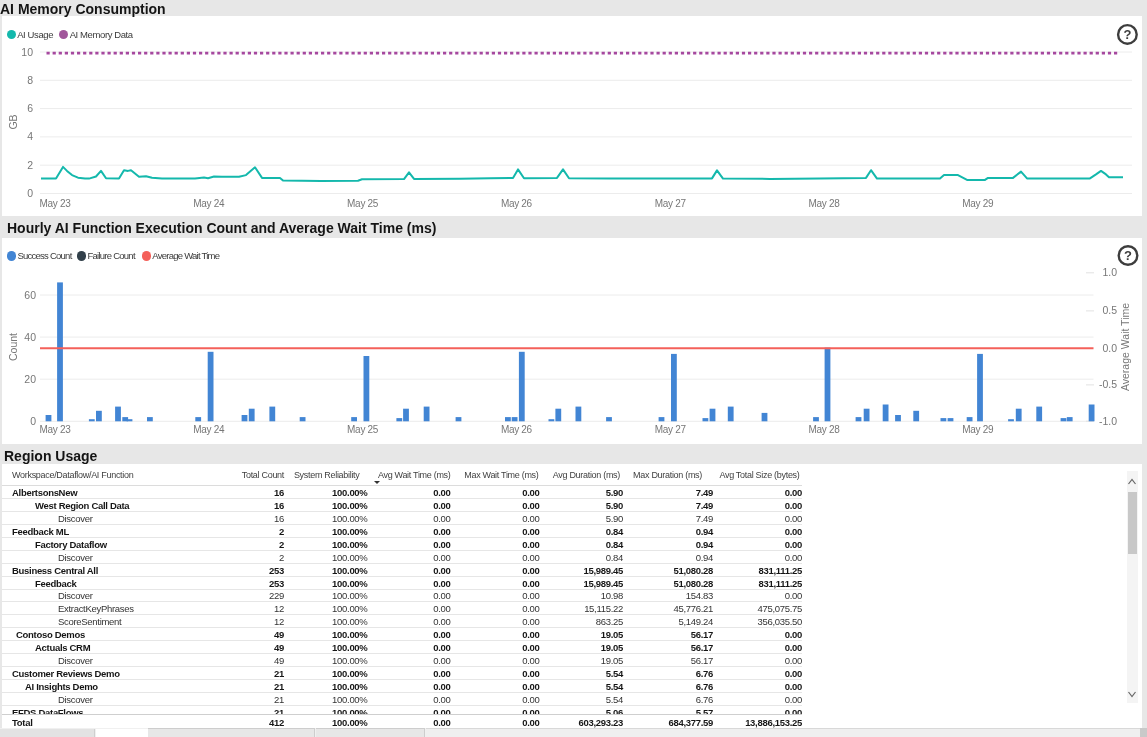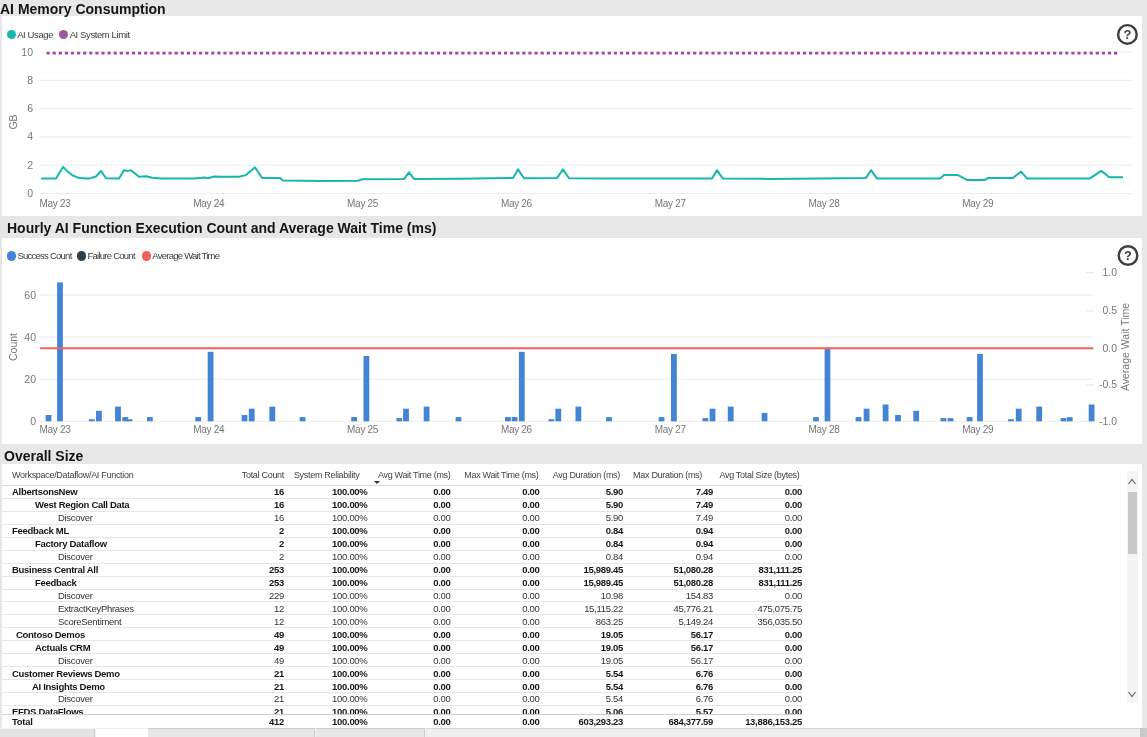--- a/index.html
+++ b/index.html
@@ -1,36 +1,36 @@
 <!DOCTYPE html>
 <html><head><meta charset="utf-8"><style>
 *{margin:0;padding:0;box-sizing:border-box}
 body{width:1147px;height:737px;background:#e7e7e7;font-family:"Liberation Sans",sans-serif;position:relative;overflow:hidden}
 .card{position:absolute;background:#fff}
 .title{position:absolute;font-weight:bold;font-size:14px;color:#141414;white-space:nowrap}
 .tbl{position:absolute;left:2px;top:465px;width:800px;font-size:9.5px;letter-spacing:-0.3px;color:#3d3d3d}
 .thead{display:flex;height:21px;align-items:center;border-bottom:1px solid #dcdcdc;color:#3f3f3f;font-size:9px}
-.trow{display:flex;height:12.95px;align-items:center;border-bottom:1px solid #e6e6e6}
+.trow{display:flex;height:12.95px;align-items:flex-end;border-bottom:1px solid #e6e6e6}
 .c0{width:180px;white-space:nowrap;overflow:hidden}
 .cn{text-align:right;white-space:nowrap}
 .tb{font-weight:bold;color:#161616}
 .tn{color:#333}
 .total{position:absolute;left:2px;top:714px;width:800px;background:#fff;font-size:9.5px;letter-spacing:-0.3px}
 .total .trow{height:14px;border-bottom:none;border-top:1px solid #cfcfcf}
 </style></head><body>
 <div class="card" style="left:2px;top:16px;width:1140px;height:200px"></div>
 <div class="card" style="left:2px;top:238px;width:1140px;height:206px"></div>
 <div class="card" style="left:2px;top:464px;width:1140px;height:264px"></div>
 <div class="title" style="left:0;top:1px">AI Memory Consumption</div>
 <div class="title" style="left:7px;top:220px">Hourly AI Function Execution Count and Average Wait Time (ms)</div>
-<div class="title" style="left:4px;top:448px">Overall Size</div>
+<div class="title" style="left:4px;top:448px">Region Usage</div>
 <div style="position:absolute;left:6.6px;top:29.8px;width:9.4px;height:9.4px;border-radius:50%;background:#14b8ac"></div>
 <div style="position:absolute;left:17.2px;top:28.5px;font-size:9.5px;letter-spacing:-0.4px;color:#3a3a3a;white-space:nowrap">AI Usage</div>
 <div style="position:absolute;left:59.1px;top:29.8px;width:9.4px;height:9.4px;border-radius:50%;background:#a1569b"></div>
-<div style="position:absolute;left:69.7px;top:28.5px;font-size:9.5px;letter-spacing:-0.4px;color:#3a3a3a;white-space:nowrap">AI System Limit</div>
+<div style="position:absolute;left:69.7px;top:28.5px;font-size:9.5px;letter-spacing:-0.4px;color:#3a3a3a;white-space:nowrap">AI Memory Data</div>
 <div style="position:absolute;left:6.8px;top:251.3px;width:9.4px;height:9.4px;border-radius:50%;background:#4285d4"></div>
 <div style="position:absolute;left:17.4px;top:250.0px;font-size:9.5px;letter-spacing:-0.75px;color:#3a3a3a;white-space:nowrap">Success Count</div>
 <div style="position:absolute;left:76.9px;top:251.3px;width:9.4px;height:9.4px;border-radius:50%;background:#32404a"></div>
 <div style="position:absolute;left:87.5px;top:250.0px;font-size:9.5px;letter-spacing:-0.75px;color:#3a3a3a;white-space:nowrap">Failure Count</div>
 <div style="position:absolute;left:141.8px;top:251.3px;width:9.4px;height:9.4px;border-radius:50%;background:#f4605a"></div>
 <div style="position:absolute;left:152.3px;top:250.0px;font-size:9.5px;letter-spacing:-0.75px;color:#3a3a3a;white-space:nowrap">Average Wait Time</div>
 <svg width="1147" height="737" style="position:absolute;left:0;top:0">
     <line x1="40" y1="193.5" x2="1132" y2="193.5" stroke="#ececec" stroke-width="1"></line>
     <line x1="40" y1="165.2" x2="1132" y2="165.2" stroke="#ececec" stroke-width="1"></line>
     <line x1="40" y1="136.9" x2="1132" y2="136.9" stroke="#ececec" stroke-width="1"></line>
@@ -290,21 +290,21 @@
       <div class="c0" style="padding-left:10px">Customer Reviews Demo</div>
       <div class="cn" style="width:102px">21</div>
       <div class="cn" style="width:83.5px">100.00%</div>
       <div class="cn" style="width:83px">0.00</div>
       <div class="cn" style="width:89px">0.00</div>
       <div class="cn" style="width:83.5px">5.54</div>
       <div class="cn" style="width:90px">6.76</div>
       <div class="cn" style="width:89px">0.00</div>
     </div>
     <div class="trow tb ">
-      <div class="c0" style="padding-left:30px">AI Insights Demo</div>
+      <div class="c0" style="padding-left:23px">AI Insights Demo</div>
       <div class="cn" style="width:102px">21</div>
       <div class="cn" style="width:83.5px">100.00%</div>
       <div class="cn" style="width:83px">0.00</div>
       <div class="cn" style="width:89px">0.00</div>
       <div class="cn" style="width:83.5px">5.54</div>
       <div class="cn" style="width:90px">6.76</div>
       <div class="cn" style="width:89px">0.00</div>
     </div>
     <div class="trow tn ">
       <div class="c0" style="padding-left:56px">Discover</div>

